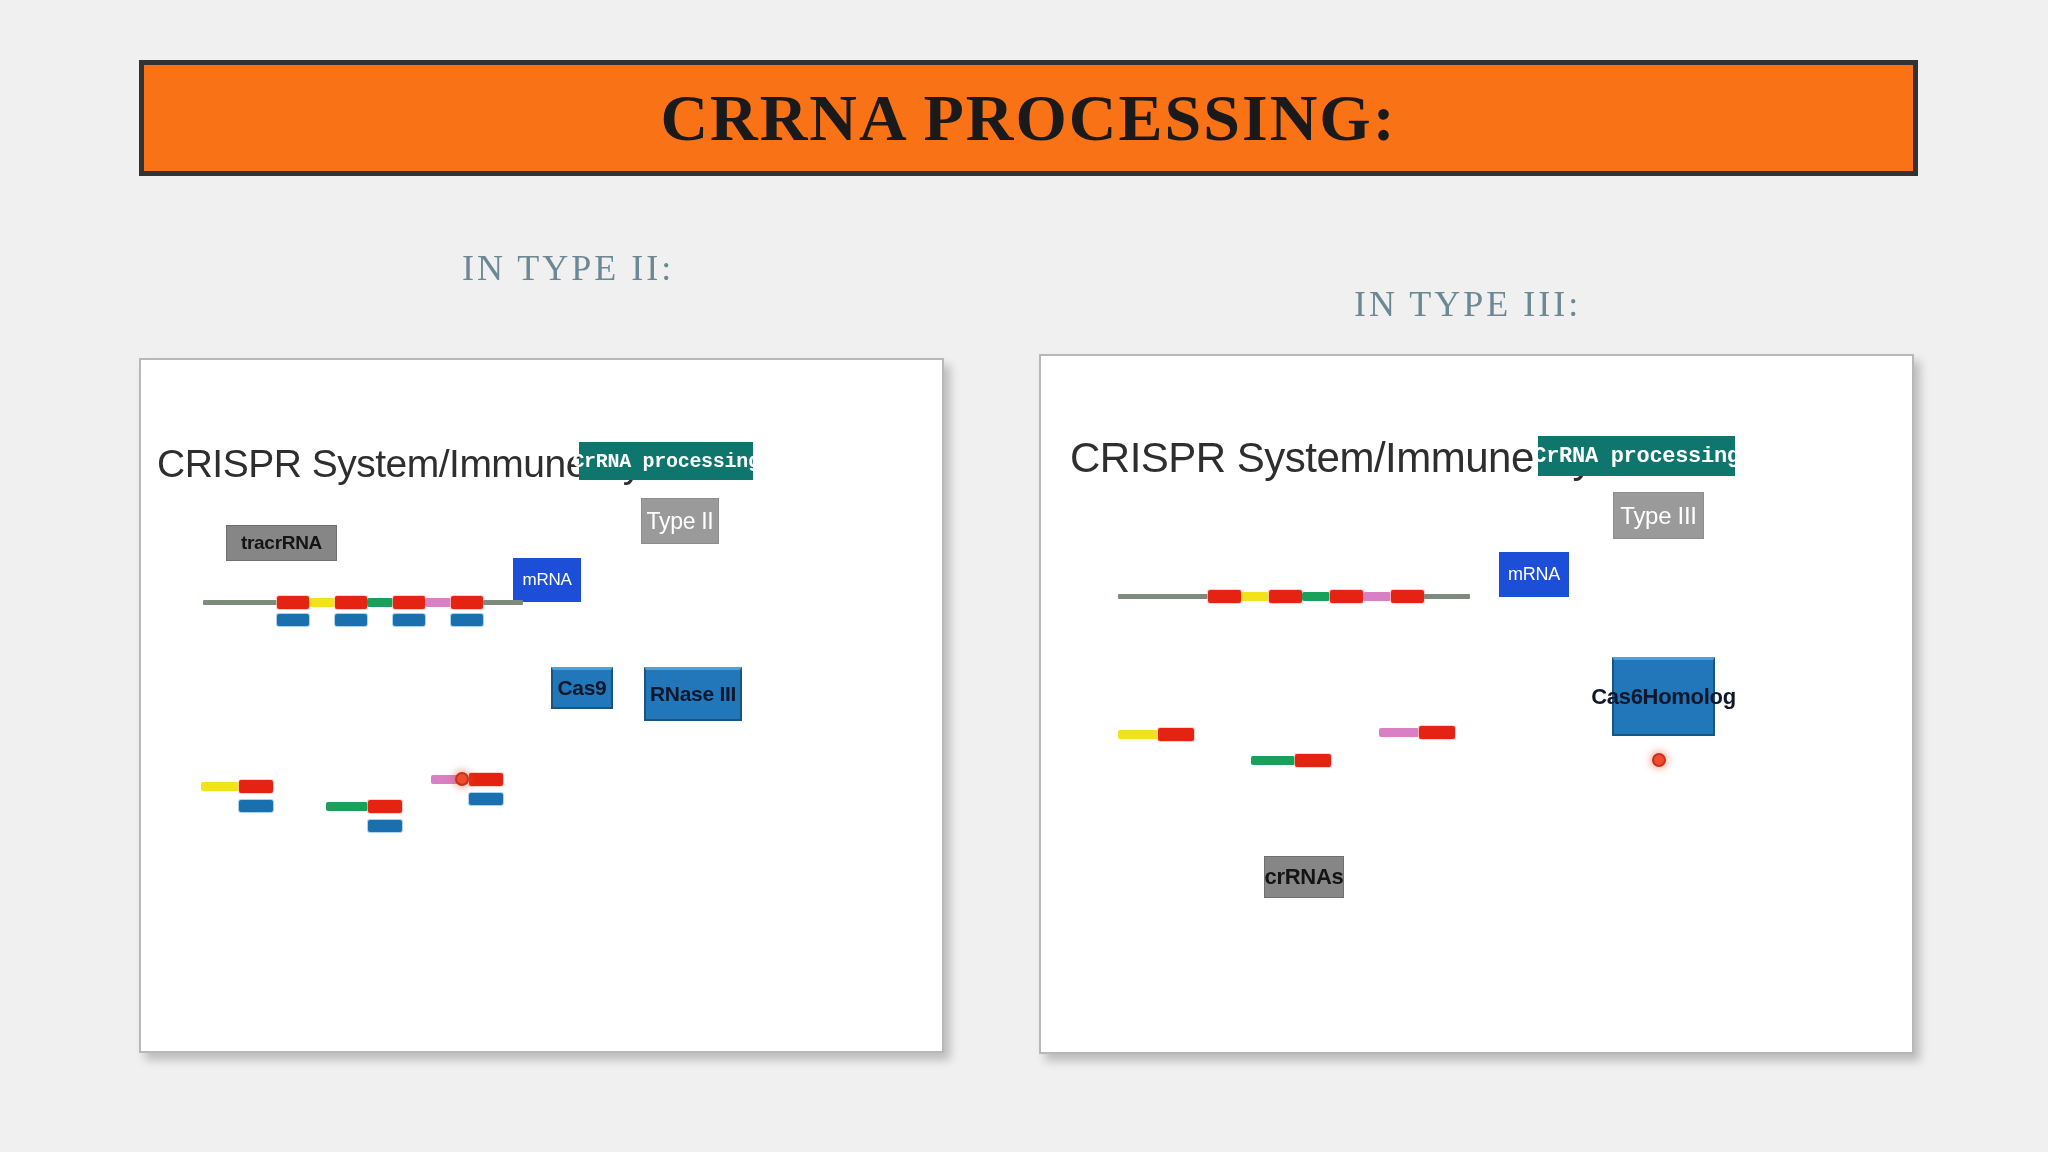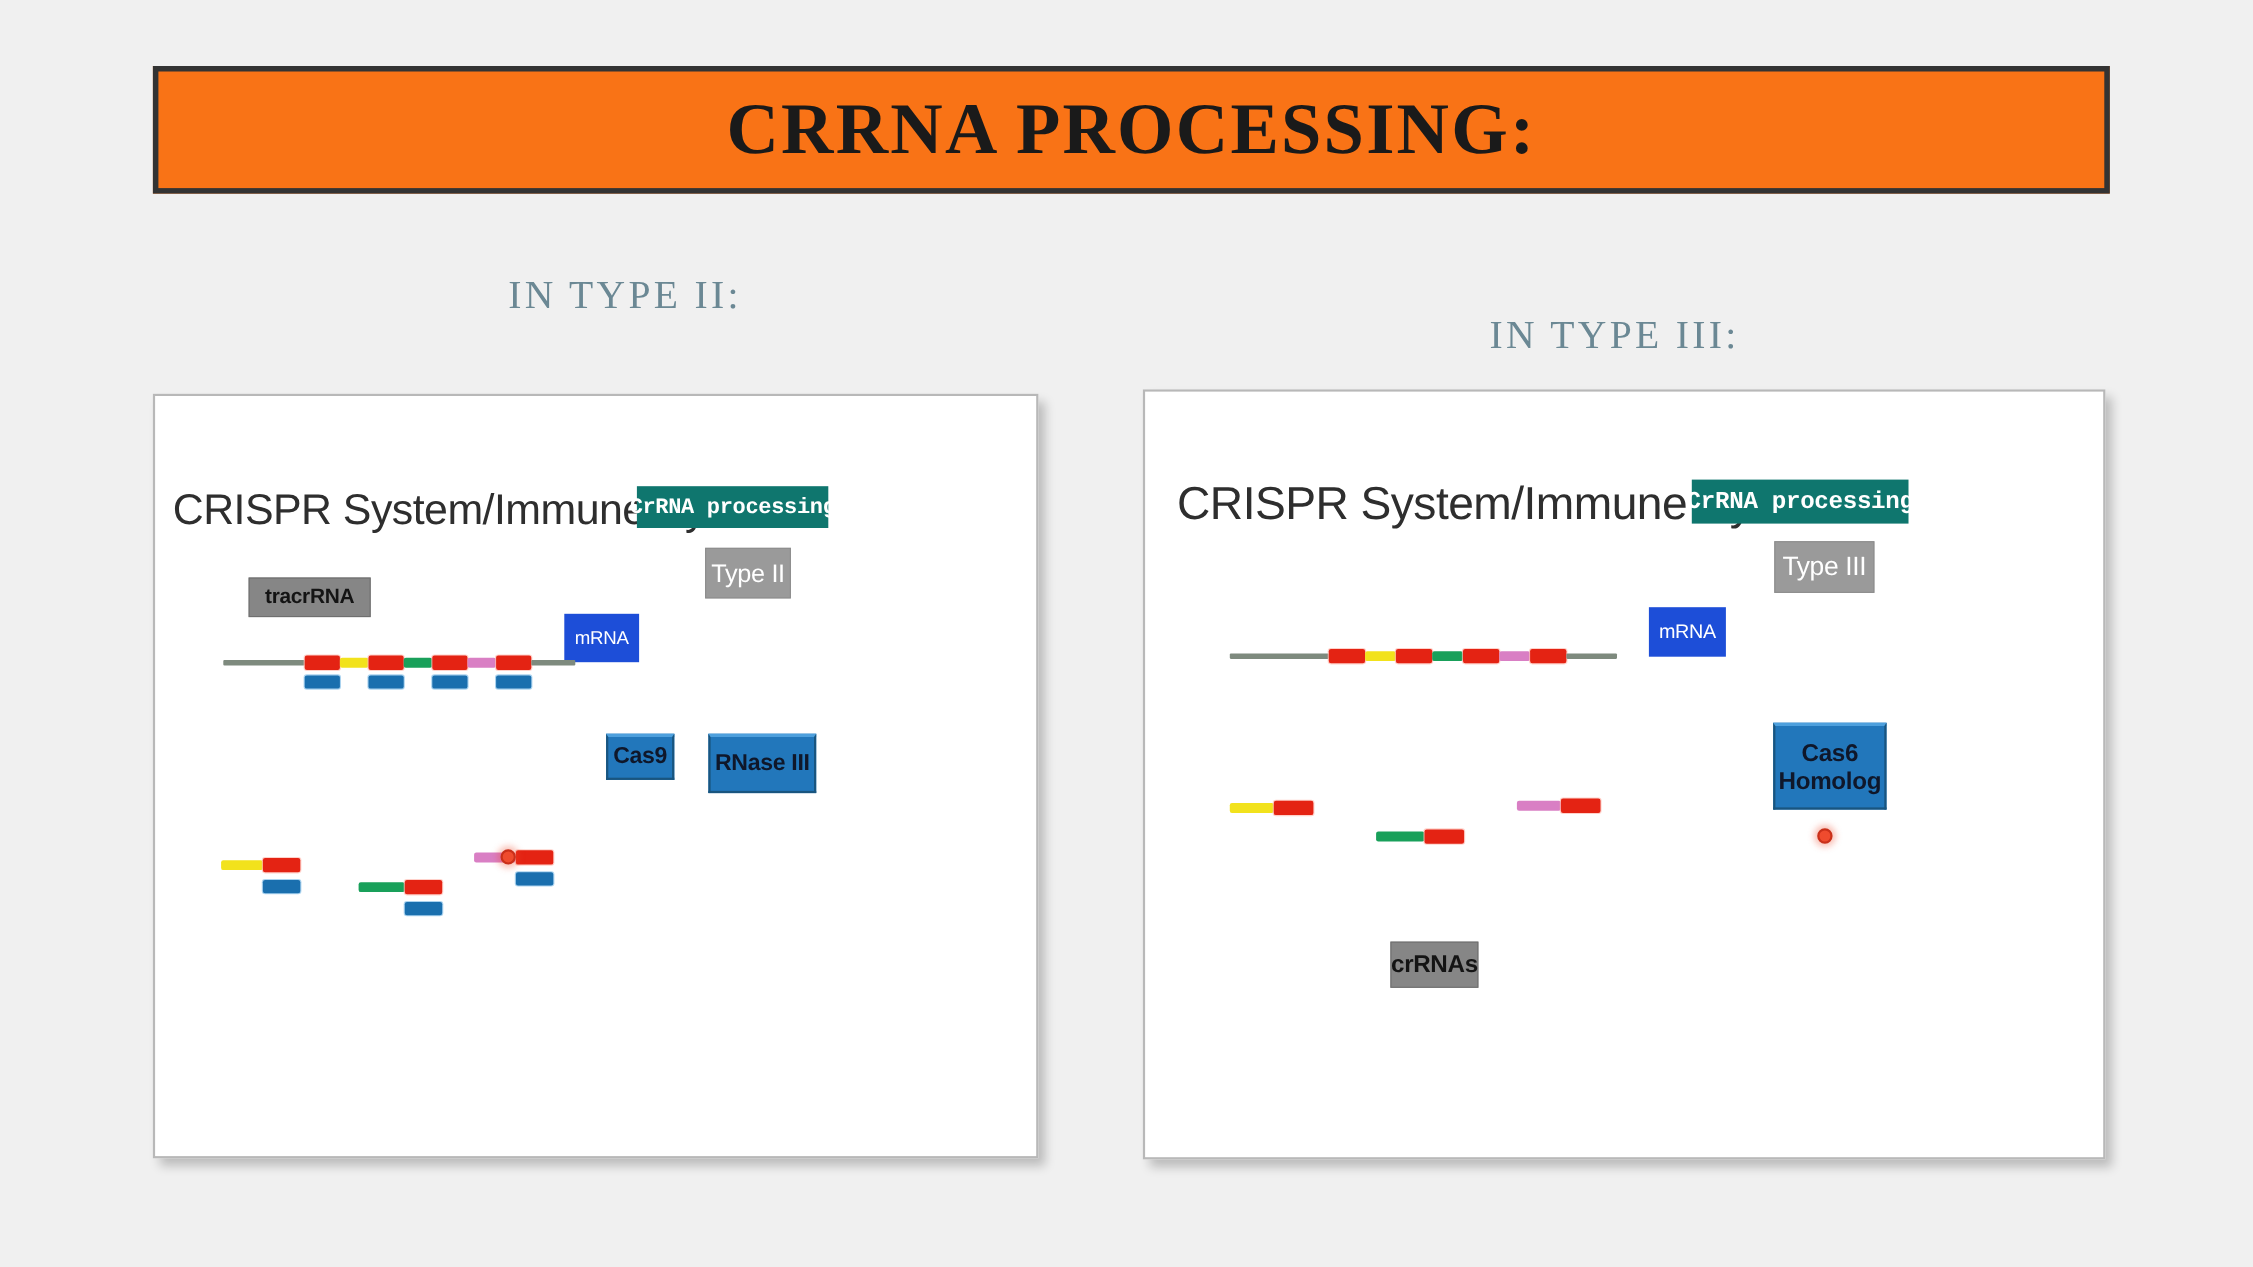--- a/index.html
+++ b/index.html
@@ -120,21 +120,21 @@
   #t2-tracr-badge { left: 85px;  top: 165px; width: 111px;  height: 36px; font-size: 19px; }
   #t2-mrna-badge  { left: 372px; top: 198px; width: 68px;  height: 44px; font-size: 17px; }
   #t2-cas9-badge  { left: 410px; top: 307px; width: 62px;  height: 42px; font-size: 21px; }
   #t2-rnase-badge { left: 503px; top: 307px; width: 98px;  height: 54px; font-size: 21px; }
 
   
   #t3-crrna-badge { left: 497px;  top: 80px;  width: 197px; height: 40px; font-size: 22px; }
   #t3-type-badge  { left: 572px;  top: 136px; width: 91px;  height: 47px; font-size: 24px; }
   #t3-mrna-badge  { left: 458px;  top: 196px; width: 70px;  height: 45px; font-size: 18px; }
   #t3-cas6-badge  { left: 571px;  top: 301px; width: 103px; height: 79px; font-size: 22px;
-                    flex-direction: column; }
+                    flex-direction: row; }
   #t3-crrnas-badge{ left: 223px;  top: 500px; width: 80px;  height: 42px; font-size: 22px; }
 
   
   .strand {
     position: absolute;
     display: flex;
     align-items: center;
     height: 12px;
   }
   .seg { height: 9px; border-radius: 2px; }

